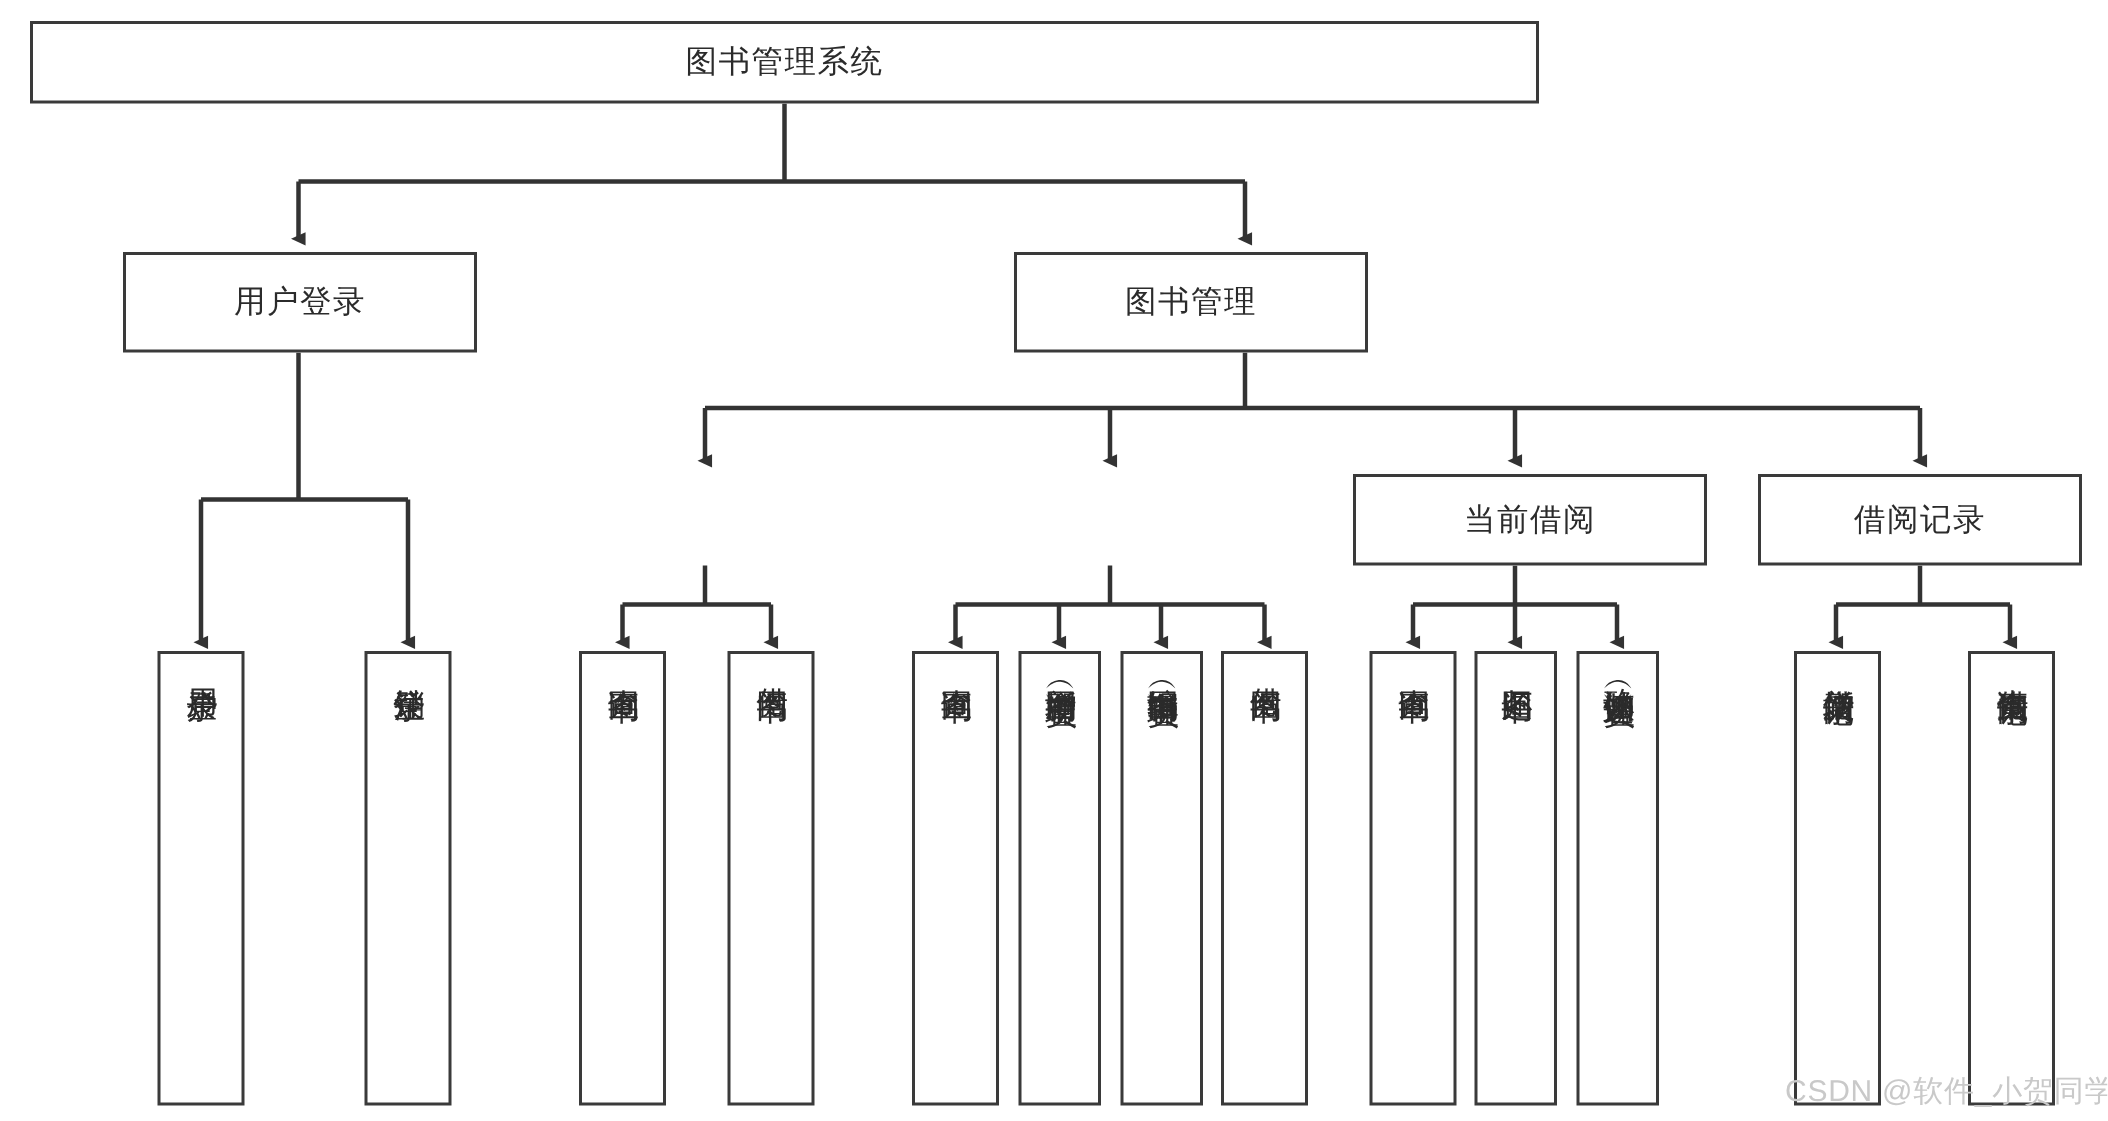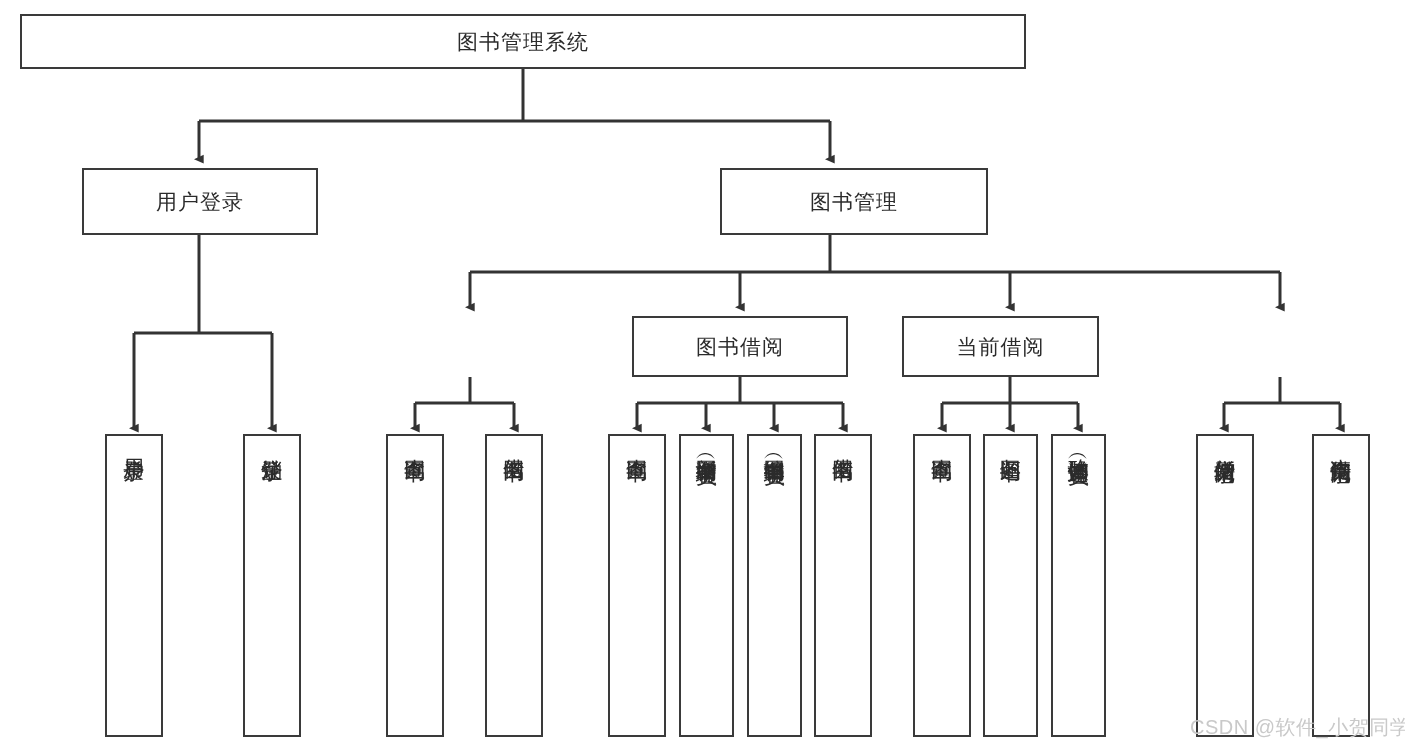--- a/index.html
+++ b/index.html
@@ -120,29 +120,29 @@
     </g>
   </svg>
 
   <div class="node horiz" style="left:20px; top:14px; width:1006px; height:55px;">
     <span>图书管理系统</span>
   </div>
 
   <div class="node horiz" style="left:82px; top:168px; width:236px; height:67px;">
     <span>用户登录</span>
   </div>
-  <div class="node horiz" style="left:720px; top:168px; width:268px; height:67px;">
+  <div class="node horiz" style="left:676px; top:168px; width:236px; height:67px;">
     <span>图书管理</span>
   </div>
 
-  <div class="node horiz" style="left:632px; top:316px; width:216px; height:61px;">
-    <span>图书借阅</span>
+  <div class="node horiz" style="left:902px; top:316px; width:236px; height:61px;">
+    <span>当前借阅</span>
   </div>
-  <div class="node horiz" style="left:902px; top:316px; width:197px; height:61px;">
-    <span>当前借阅</span>
+  <div class="node horiz" style="left:1172px; top:316px; width:216px; height:61px;">
+    <span>借阅记录</span>
   </div>
 
   <div class="node vert" style="left:105px; top:434px; width:58px; height:303px;">
     <span class="vlabel">用户登录</span>
   </div>
   <div class="node vert" style="left:243px; top:434px; width:58px; height:303px;">
     <span class="vlabel">注销登录</span>
   </div>
 
   <div class="node vert" style="left:386px; top:434px; width:58px; height:303px;">

